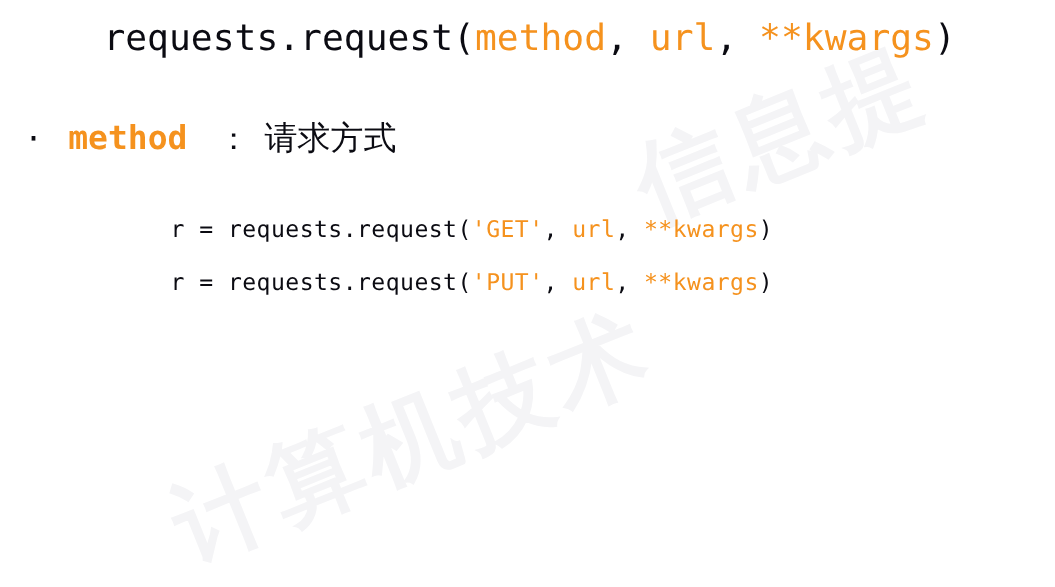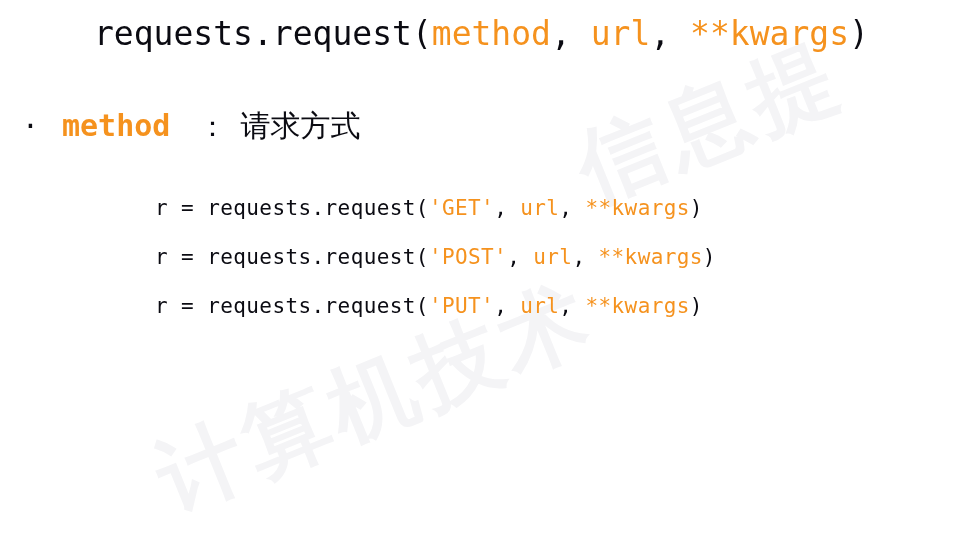--- a/index.html
+++ b/index.html
@@ -129,21 +129,20 @@
     <span class="bullet-dot">·</span>
     <span class="bullet-key">method</span>
     <span class="bullet-sep">：</span>
     <span class="bullet-val">请求方式</span>
   </div>
 
   <div class="code-block">
     <div class="code-line"><span class="tok-plain">r = requests.request(</span><span class="tok-accent">'GET'</span><span class="tok-plain">, </span><span class="tok-accent">url</span><span class="tok-plain">, </span><span class="tok-accent">**kwargs</span><span class="tok-plain">)</span></div>
 
 
-    <div class="code-line"><span class="tok-plain">r = requests.request(</span><span class="tok-accent">'POST'</span><span class="tok-plain">, </span><span class="tok-accent">url</span><span class="tok-plain">, </span><span class="tok-accent">**kwargs</span><span class="tok-plain">)</span></div>
 
     <div class="code-line"><span class="tok-plain">r = requests.request(</span><span class="tok-accent">'PUT'</span><span class="tok-plain">, </span><span class="tok-accent">url</span><span class="tok-plain">, </span><span class="tok-accent">**kwargs</span><span class="tok-plain">)</span></div>
 
 
 
   </div>
 
 </div>
 
 </body></html>

